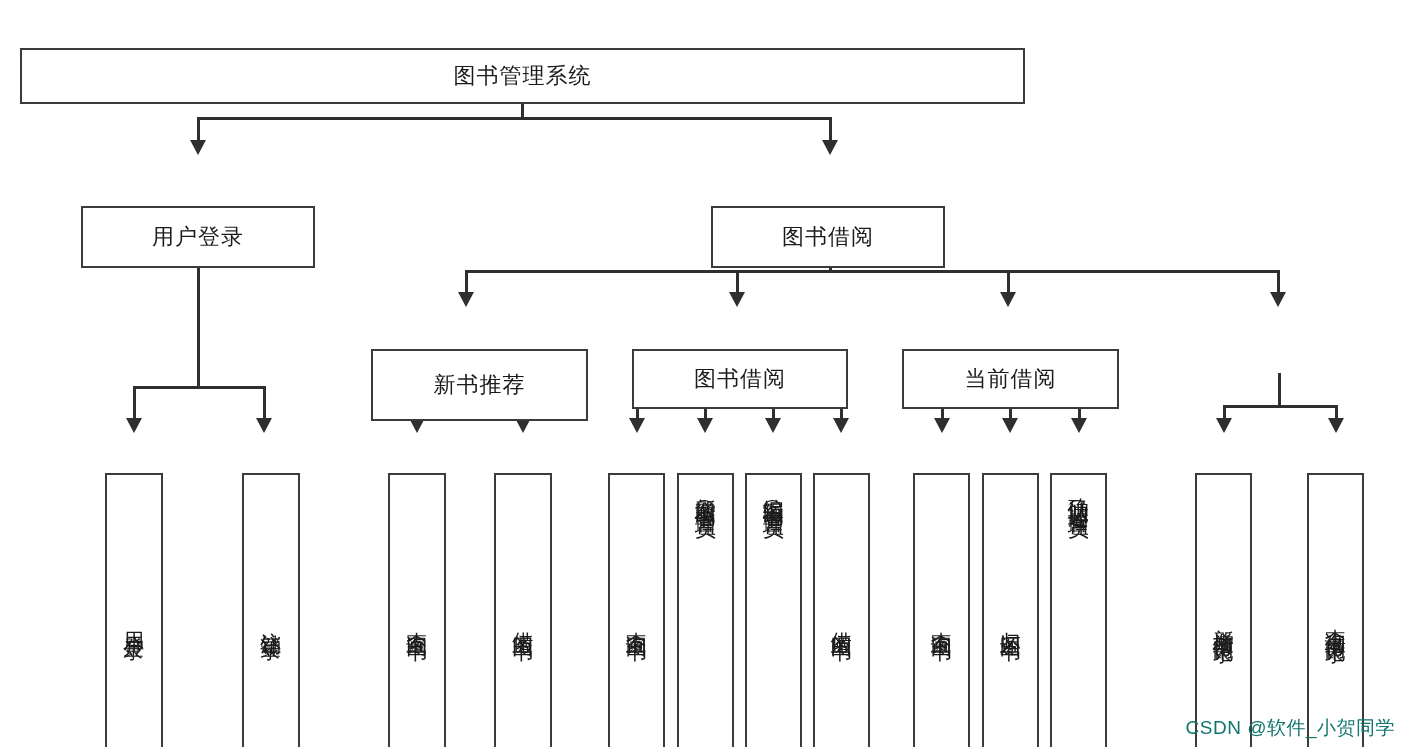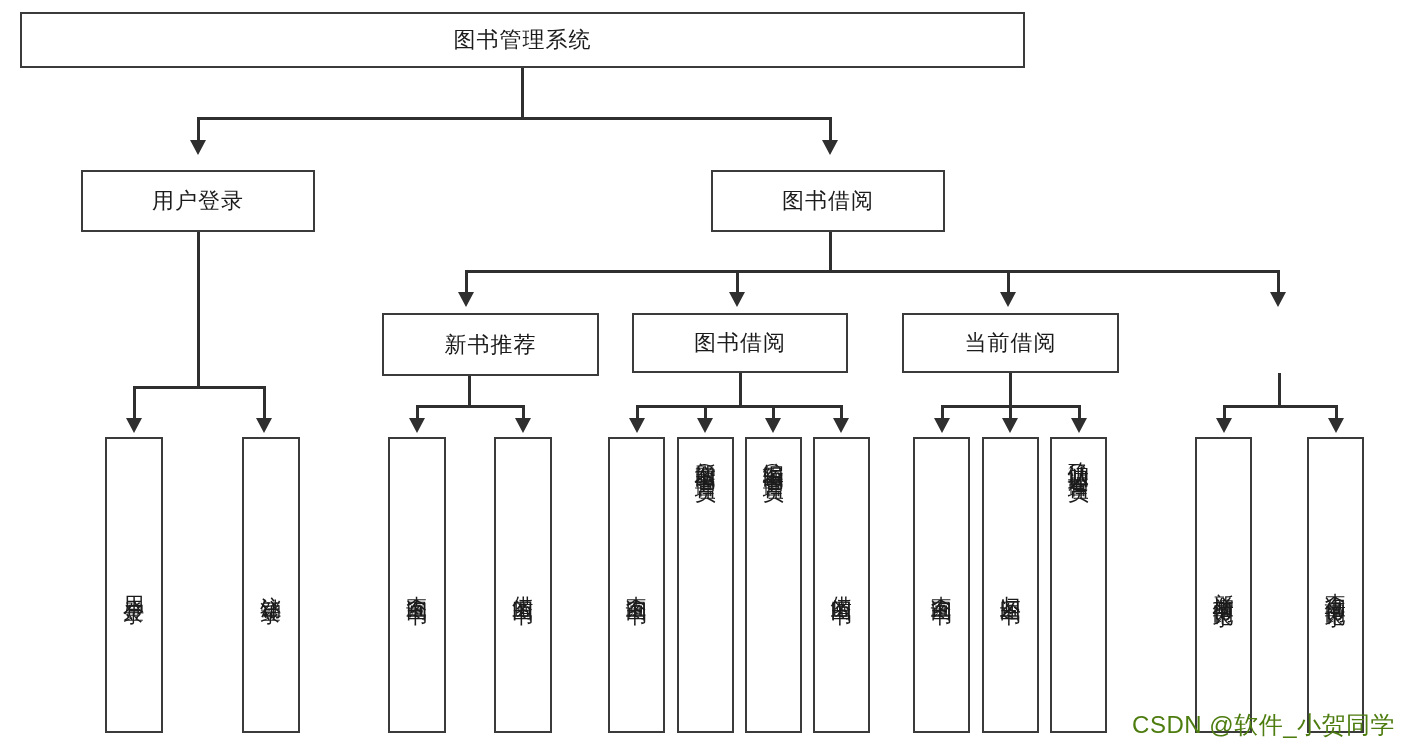--- a/index.html
+++ b/index.html
@@ -21,20 +21,21 @@
     box-sizing:border-box;
     border:2.4px solid #3b3b3b;
     background:#ffffff;
     color:#1b1b1b;
     display:flex;
     align-items:center;
     justify-content:center;
     text-align:center;
     line-height:1.32;
     z-index:4;
+    margin-top:36px;
   }
   .node.h{
     font-size:22px;
     letter-spacing:1px;
     padding:0 4px;
   }
   
   .node.v{
     font-size:21px;
     padding:6px 0;
@@ -67,22 +68,22 @@
     border-right:8px solid transparent;
     border-top:15px solid #2f2f2f;
     z-index:3;
   }
 
   
   #watermark{
     position:absolute;
     right:10px;
     bottom:6px;
-    font-size:24px;
-    color:#4d7c0f;
+    font-size:19px;
+    color:#0f766e;
     letter-spacing:0.5px;
     white-space:nowrap;
     z-index:9;
     pointer-events:none;
   }
 </style>
 </head>
 <body>
 
 <div id="canvas">
@@ -117,21 +118,21 @@
   <div class="ln h" style="left:465px;top:270px;width:814px;height:2.6px;"></div>
   <div class="ln v" style="left:465px;top:270px;width:2.6px;height:24px;"></div>
   <div class="ln v" style="left:736px;top:270px;width:2.6px;height:24px;"></div>
   <div class="ln v" style="left:1007px;top:270px;width:2.6px;height:24px;"></div>
   <div class="ln v" style="left:1277px;top:270px;width:2.6px;height:24px;"></div>
   <div class="arrow" style="left:458px;top:292px;"></div>
   <div class="arrow" style="left:729px;top:292px;"></div>
   <div class="arrow" style="left:1000px;top:292px;"></div>
   <div class="arrow" style="left:1270px;top:292px;"></div>
 
-  <div class="node h" style="left:382px;top:313px;width:217px;height:63px;">
+  <div class="node h" style="left:371px;top:313px;width:217px;height:72px;">
     <span>新书推荐</span>
   </div>
   <div class="node h" style="left:902px;top:313px;width:217px;height:60px;">
     <span>当前借阅</span>
   </div>
   <div class="node h" style="left:632px;top:313px;width:216px;height:60px;">
     <span>图书借阅</span>
   </div>
 
   <div class="ln v" style="left:468px;top:373px;width:2.6px;height:34px;"></div>

